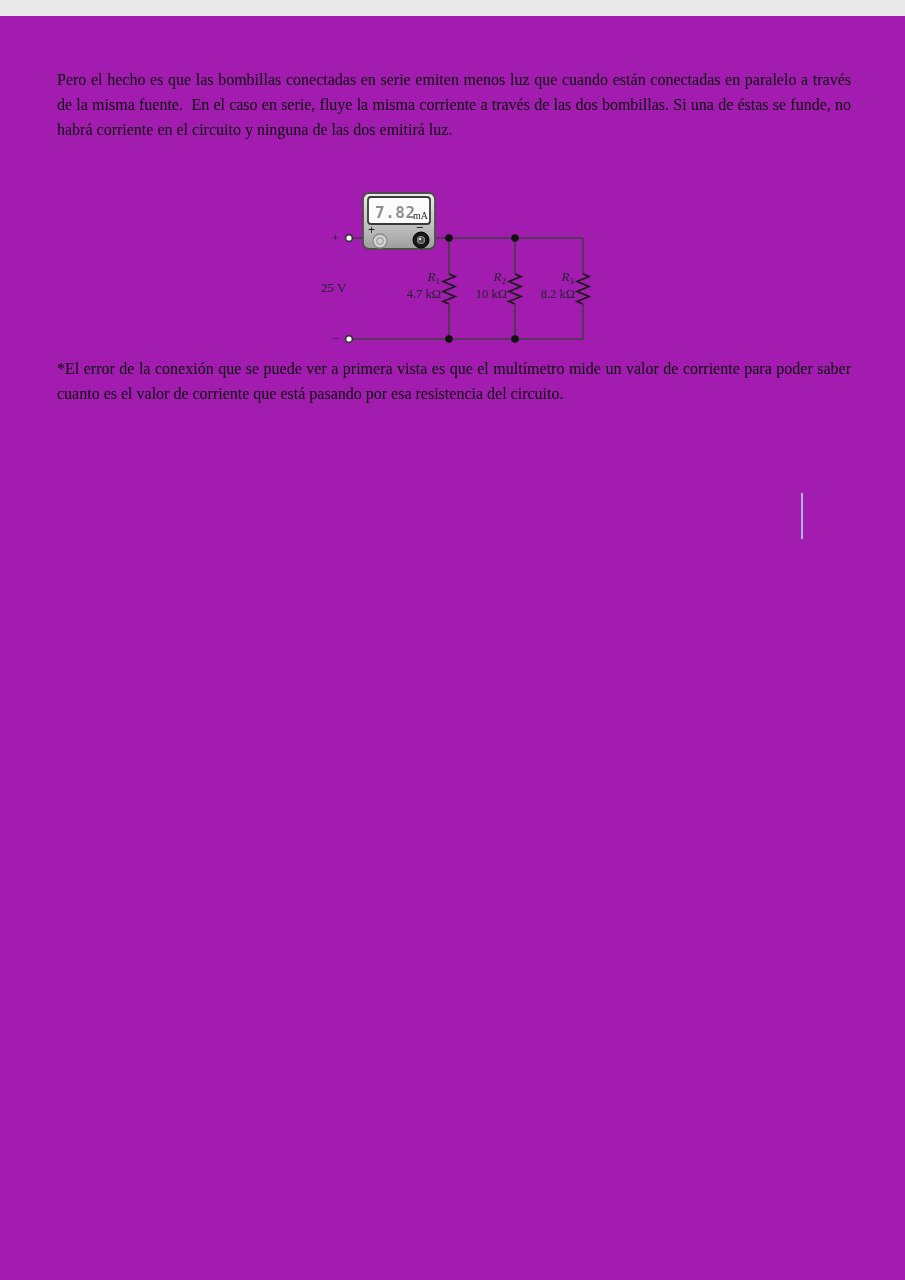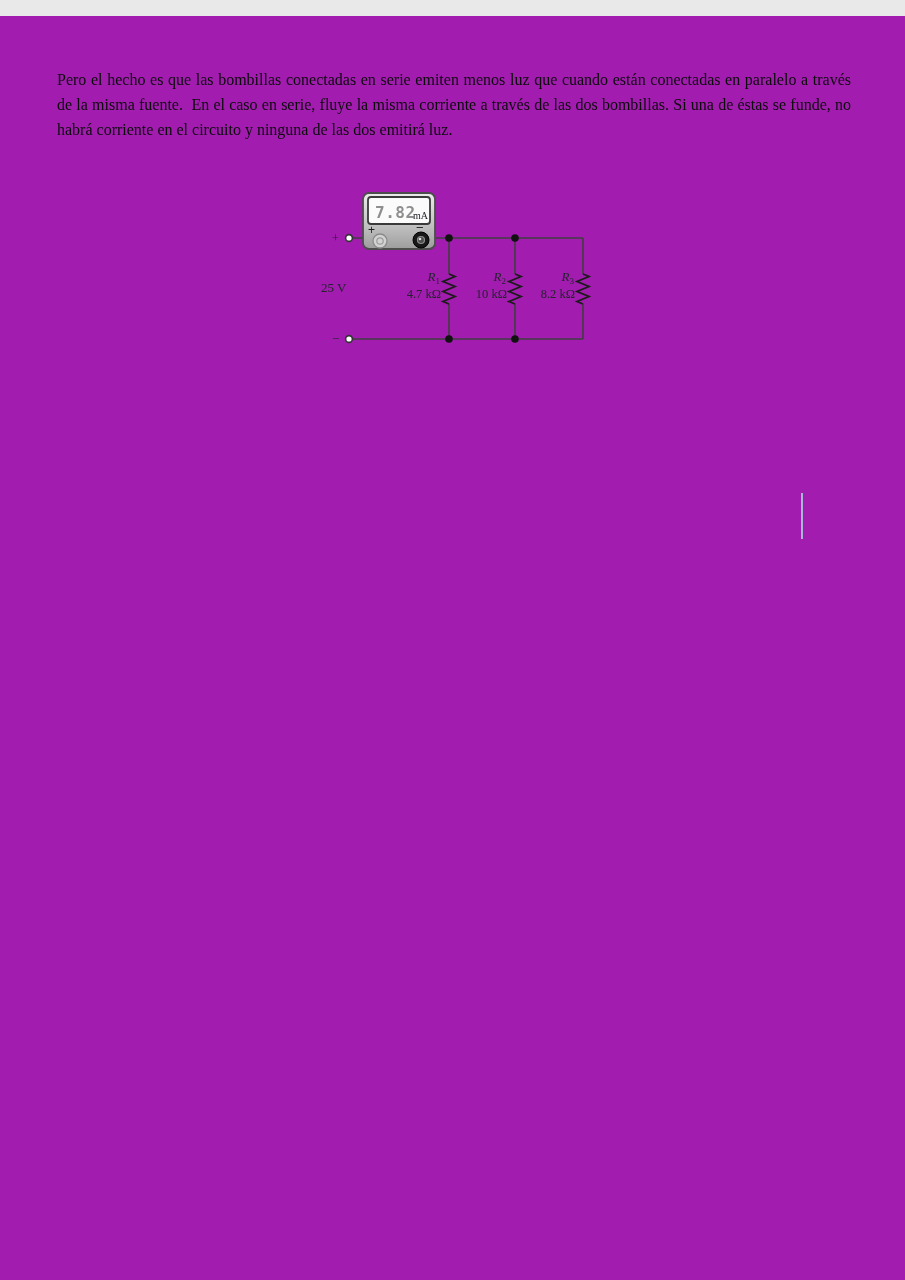--- a/index.html
+++ b/index.html
@@ -116,16 +116,17 @@
 
         <text x="186" y="97" text-anchor="end" font-size="13"><tspan font-style="italic">R</tspan><tspan font-size="9" dy="3">2</tspan></text>
         <text x="187" y="114" text-anchor="end" font-size="12.5">10 kΩ</text>
 
         <text x="254" y="97" text-anchor="end" font-size="13"><tspan font-style="italic">R</tspan><tspan font-size="9" dy="3">3</tspan></text>
         <text x="255" y="114" text-anchor="end" font-size="12.5">8.2 kΩ</text>
       </g>
     </svg>
   </div>
 
+  <p class="para note">*El error de la conexión que se puede ver a primera vista es que el multímetro mide un valor de corriente para poder saber cuanto es el valor de corriente que está pasando por esa resistencia del circuito.</p>
 
   <div class="caret"></div>
 
 </div>
 
 </body></html>

